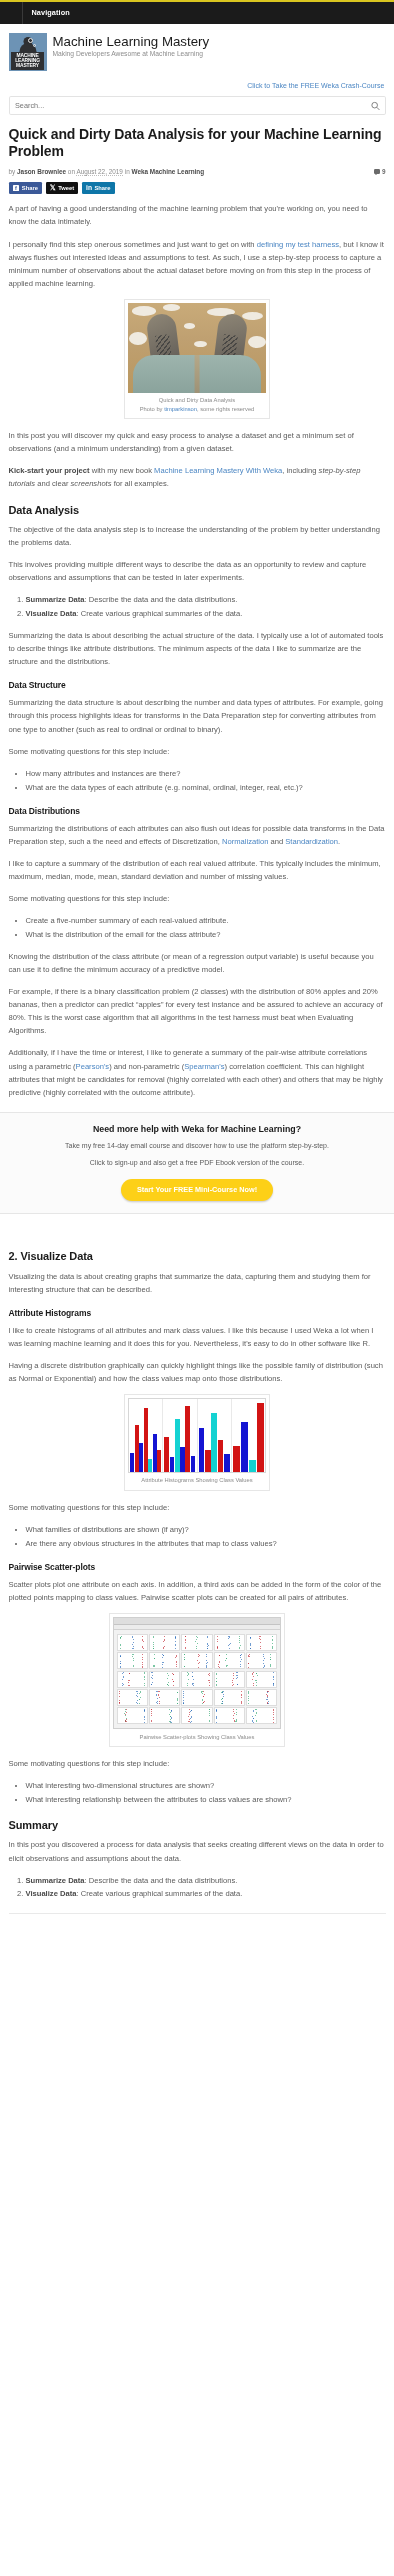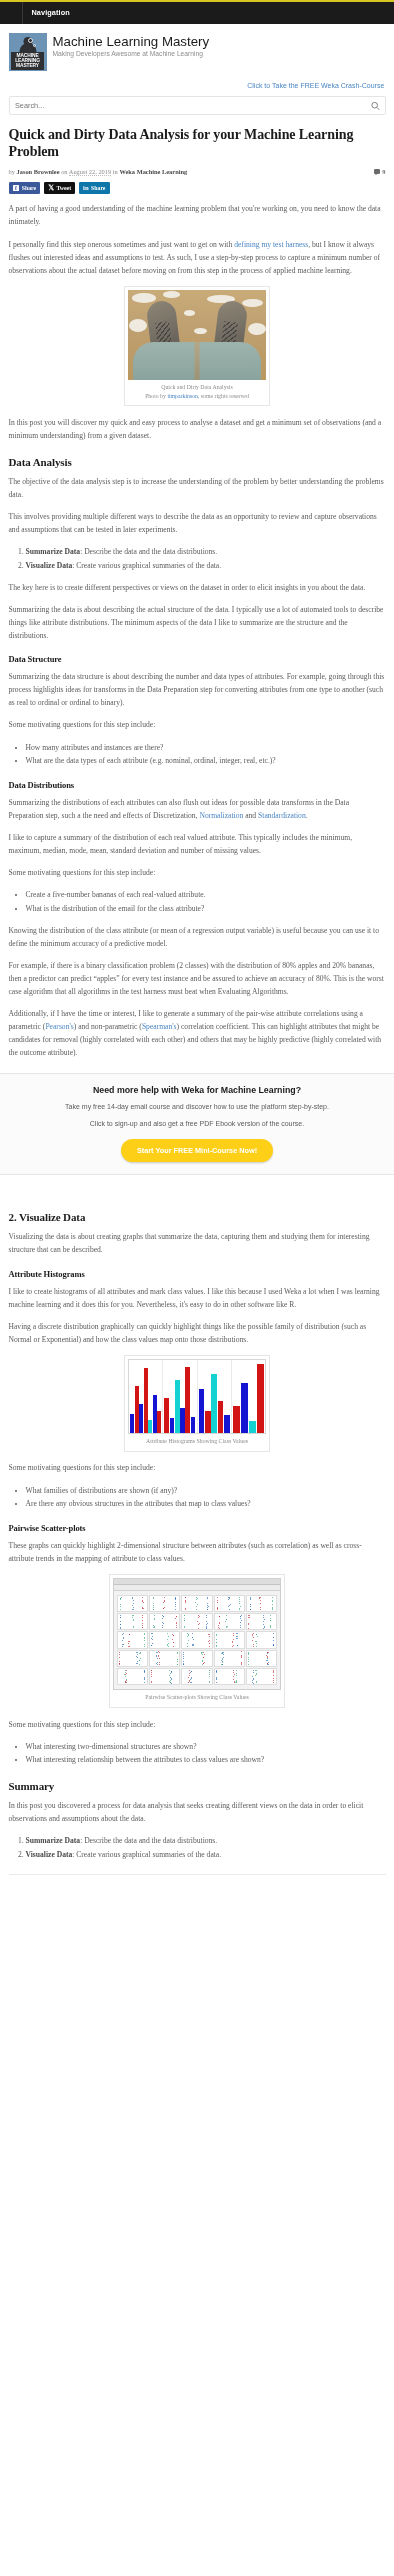--- a/index.html
+++ b/index.html
@@ -116,21 +116,21 @@
     font-size:7.3px; color:#6e6e6e;
     padding:0 18px 0 5.5px;
     width:100%; height:100%;
   }
   .search-icon-btn {
     position:absolute; right:4.9px; top:50%; transform:translateY(-50%);
     width:9px; height:9px; cursor:pointer;
   }
 
   
-  .article { padding:11px 8.5px 0 8.5px;font-family:Liberation Serif, serif; }
+  .article { padding:11px 8.5px 0 8.5px; }
   h1.post-title {
     font-size:14px; line-height:1.22;
     color:#1b1b1b; font-weight:bold;
     margin:0 0 7.3px 0;
     letter-spacing:-0.1px;
   }
   .byline {
     font-size:6.4px; color:#8c8c8c;
     display:flex; align-items:center; justify-content:space-between;
     margin-bottom:7.3px;
@@ -409,52 +409,54 @@
     <figcaption>
       <div>Quick and Dirty Data Analysis</div>
       <div>
         <span>Photo by </span><a href="#">timparkinson</a><span>, some rights reserved</span>
       </div>
     </figcaption>
   </figure>
 
   <p class="body">In this post you will discover my quick and easy process to analyse a dataset and get a minimum set of observations (and a minimum understanding) from a given dataset.</p>
 
+  <p class="body">
+    <b>Kick-start your project</b><span> with my new book </span><a class="inline-link" href="#">Machine Learning Mastery With Weka</a><span>, including </span><i>step-by-step tutorials</i><span> and clear </span><i>screenshots</i><span> for all examples.</span>
+  </p>
 
   <h2 class="sec">Data Analysis</h2>
   <p class="body">The objective of the data analysis step is to increase the understanding of the problem by better understanding the problems data.</p>
   <p class="body">This involves providing multiple different ways to describe the data as an opportunity to review and capture observations and assumptions that can be tested in later experiments.</p>
   <ol class="body-list">
     <li>
       <b>Summarize Data</b><span>: Describe the data and the data distributions.</span>
     </li>
     <li>
       <b>Visualize Data</b><span>: Create various graphical summaries of the data.</span>
     </li>
   </ol>
-  <p class="body">The key here is to create different perspectives or views on the dataset in order to elicit insights in you about the data.</p>
 
   <p class="body">Summarizing the data is about describing the actual structure of the data. I typically use a lot of automated tools to describe things like attribute distributions. The minimum aspects of the data I like to summarize are the structure and the distributions.</p>
 
   <h3 class="sub">Data Structure</h3>
   <p class="body">Summarizing the data structure is about describing the number and data types of attributes. For example, going through this process highlights ideas for transforms in the Data Preparation step for converting attributes from one type to another (such as real to ordinal or ordinal to binary).</p>
   <p class="body">Some motivating questions for this step include:</p>
   <ul class="body-list">
     <li>How many attributes and instances are there?</li>
     <li>What are the data types of each attribute (e.g. nominal, ordinal, integer, real, etc.)?</li>
   </ul>
 
   <h3 class="sub">Data Distributions</h3>
   <p class="body">
     <span>Summarizing the distributions of each attributes can also flush out ideas for possible data transforms in the Data Preparation step, such a the need and effects of Discretization, </span><a class="inline-link" href="#">Normalization</a><span> and </span><a class="inline-link" href="#">Standardization</a><span>.</span>
   </p>
   <p class="body">I like to capture a summary of the distribution of each real valued attribute. This typically includes the minimum, maximum, median, mode, mean, standard deviation and number of missing values.</p>
   <p class="body">Some motivating questions for this step include:</p>
   <ul class="body-list">
-    <li>Create a five-number bananas of each real-valued attribute.</li>
+    <li>Create a five-number summary of each real-valued attribute.</li>
     <li>What is the distribution of the email for the class attribute?</li>
   </ul>
   <p class="body">Knowing the distribution of the class attribute (or mean of a regression output variable) is useful because you can use it to define the minimum accuracy of a predictive model.</p>
   <p class="body">For example, if there is a binary classification problem (2 classes) with the distribution of 80% apples and 20% bananas, then a predictor can predict “apples” for every test instance and be assured to achieve an accuracy of 80%. This is the worst case algorithm that all algorithms in the test harness must beat when Evaluating Algorithms.</p>
   <p class="body">
     <span>Additionally, if I have the time or interest, I like to generate a summary of the pair-wise attribute correlations using a parametric (</span><a class="inline-link" href="#">Pearson's</a><span>) and non-parametric (</span><a class="inline-link" href="#">Spearman's</a><span>) correlation coefficient. This can highlight attributes that might be candidates for removal (highly correlated with each other) and others that may be highly predictive (highly correlated with the outcome attribute).</span>
   </p>
 </div>
 
 <div class="cta">
@@ -518,21 +520,21 @@
     <figcaption>Attribute Histograms Showing Class Values</figcaption>
   </figure>
 
   <p class="body">Some motivating questions for this step include:</p>
   <ul class="body-list">
     <li>What families of distributions are shown (if any)?</li>
     <li>Are there any obvious structures in the attributes that map to class values?</li>
   </ul>
 
   <h3 class="sub">Pairwise Scatter-plots</h3>
-  <p class="body">These graphs can quickly highlight 2-dimensional structure between attributes (such as correlation) as well as cross-attribute trends in the mapping of attribute to class values.</p>
+  <p class="body">Scatter plots plot one attribute on each axis. In addition, a third axis can be added in the form of the color of the plotted points mapping to class values. Pairwise scatter plots can be created for all pairs of attributes.</p>
 
   <figure class="fig wide">
     <div class="scatter-canvas">
       <div class="scatter-titlebar"></div>
       <div class="scatter-toolbar"></div>
       <div class="scatter-grid" id="scgrid">
           <div class="sc-cell">
             <b style="left:47.0%;top:89.0%;background:#1a5fb4"></b>
             <b style="left:85.0%;top:41.6%;background:#c01c28"></b>
             <b style="left:8.7%;top:6.4%;background:#26a269"></b>

